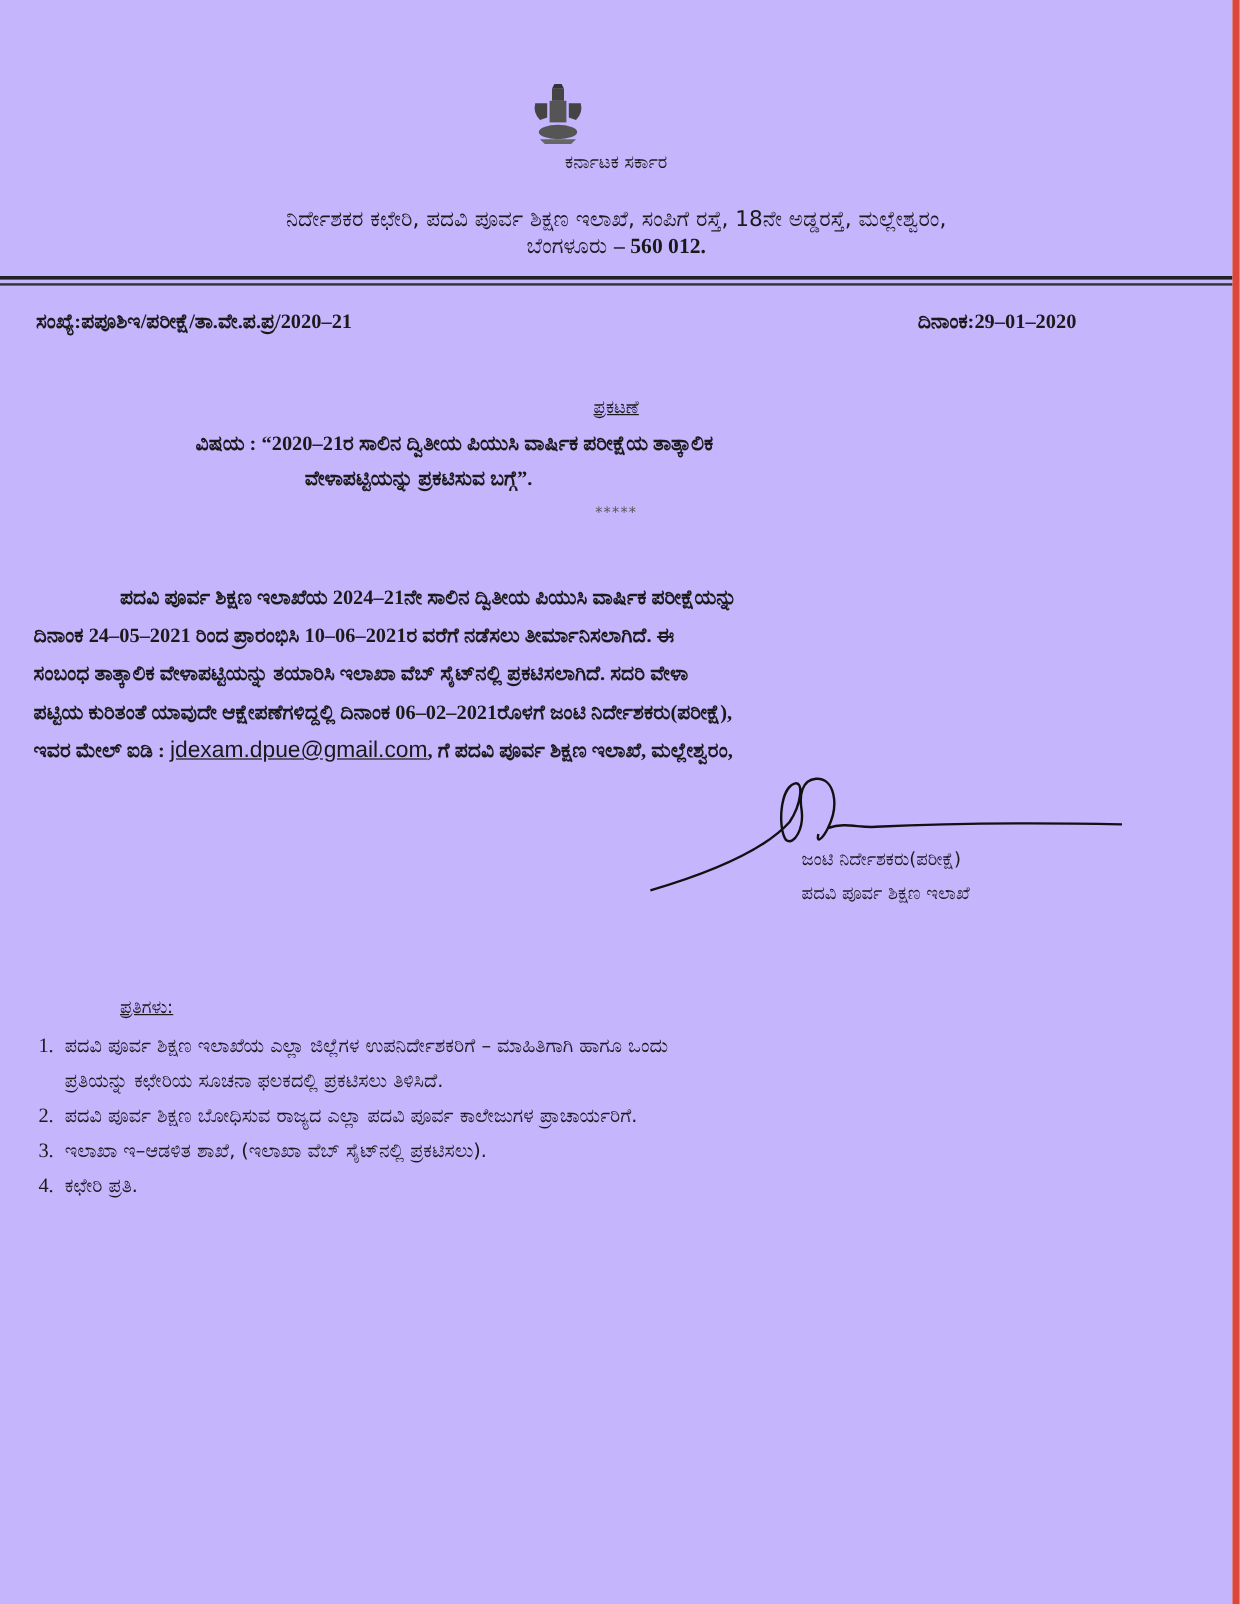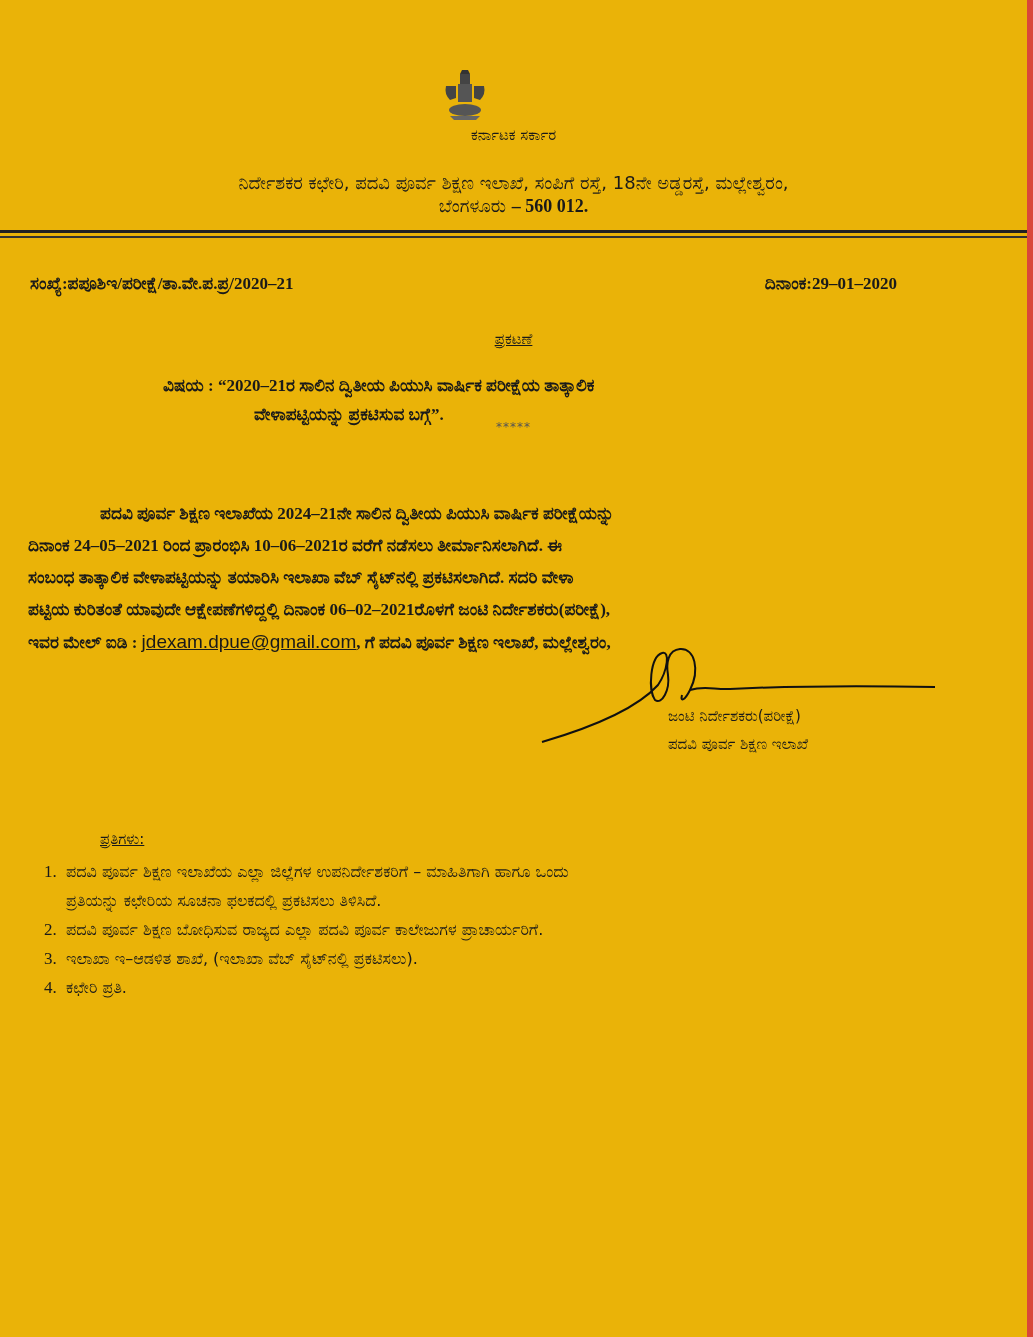--- a/index.html
+++ b/index.html
@@ -1,45 +1,45 @@
 <!DOCTYPE html>
 <html><head>
 <meta charset="utf-8">
 <style>
   html, body { margin: 0; padding: 0; }
   body {
     width: 1033px; height: 1337px; position: relative; overflow: hidden;
     background: #ffffff; color: #1a1a1a;
     font-family: "DejaVu Sans", "Liberation Sans", sans-serif;
   }
-  .page { position: absolute; left: 0; top: 0; width: 1027px; height: 1337px; background: #eab308; }
+  .page { position: absolute; left: 0; top: 0; width: 1027px; height: 1337px; background: #c4b5fd; }
   .red-border { position: absolute; right: 0; top: 0; width: 6px; height: 1337px; background: #d9483b; }
   .emblem { position: absolute; left: 440px; top: 66px; width: 50px; height: 60px; }
   .center { position: absolute; left: 0; width: 1027px; text-align: center; }
   .gov { top: 126px; font-size: 15px; }
   .addr { top: 160px; font-size: 18px; margin-top: 12px; }
   .pin { top: 195px; font-size: 18px; }
   .pin b { font-family: "Liberation Serif", serif; font-weight: bold; }
   .rule1 { position: absolute; left: 0; top: 230px; width: 1027px; height: 3px; background: #222; }
   .rule2 { position: absolute; left: 0; top: 236px; width: 1027px; height: 1.5px; background: #333; }
   .refno { position: absolute; left: 30px; top: 258px; font-size: 17px; }
   .refdate { position: absolute; right: 130px; top: 258px; font-size: 17px; }
-  .serif-b { font-family: "Liberation Serif", serif; font-weight: bold; margin-top: 16px; }
+  .serif-b { font-family: "Liberation Serif", serif; font-weight: bold; }
   .notice-title { top: 330px; font-size: 15px; text-decoration: underline; }
   .subject { position: absolute; left: 163px; top: 355px; font-size: 17px; line-height: 29px; width: 720px; }
   .subject .l2 { padding-left: 91px; display: block; }
   .stars { top: 420px; font-size: 12px; letter-spacing: 1px; color: #555; }
   .body-para { position: absolute; left: 28px; top: 482px; width: 885px; font-size: 17px; line-height: 32px; text-align: justify; }
   .body-para .line { display: block; white-space: nowrap; }
   .body-para .indent { padding-left: 72px; }
   .email { text-decoration: underline; font-weight: normal; font-family: "Liberation Sans", sans-serif; font-size: 19px; }
   .signature { position: absolute; left: 540px; top: 645px; width: 400px; height: 100px; }
   .sign-title { position: absolute; left: 668px; top: 702px; font-size: 15px; line-height: 28px; }
   .copies-head { position: absolute; left: 100px; top: 830px; font-size: 15px; text-decoration: underline; }
-  .copies { position: absolute; left: 44px; top: 857px; width: 890px; font-size: 16px; line-height: 29px; }
+  .copies { position: absolute; left: 32px; top: 857px; width: 890px; font-size: 16px; line-height: 29px; }
   .copies .item { display: block; }
   .copies .num { font-family: "Liberation Serif", serif; font-size: 17px; display: inline-block; width: 22px; }
   .copies .cont { display: block; padding-left: 22px; }
 </style>
 </head>
 <body>
 
 <div class="page">
 
   <svg class="emblem" viewBox="0 0 50 60">

